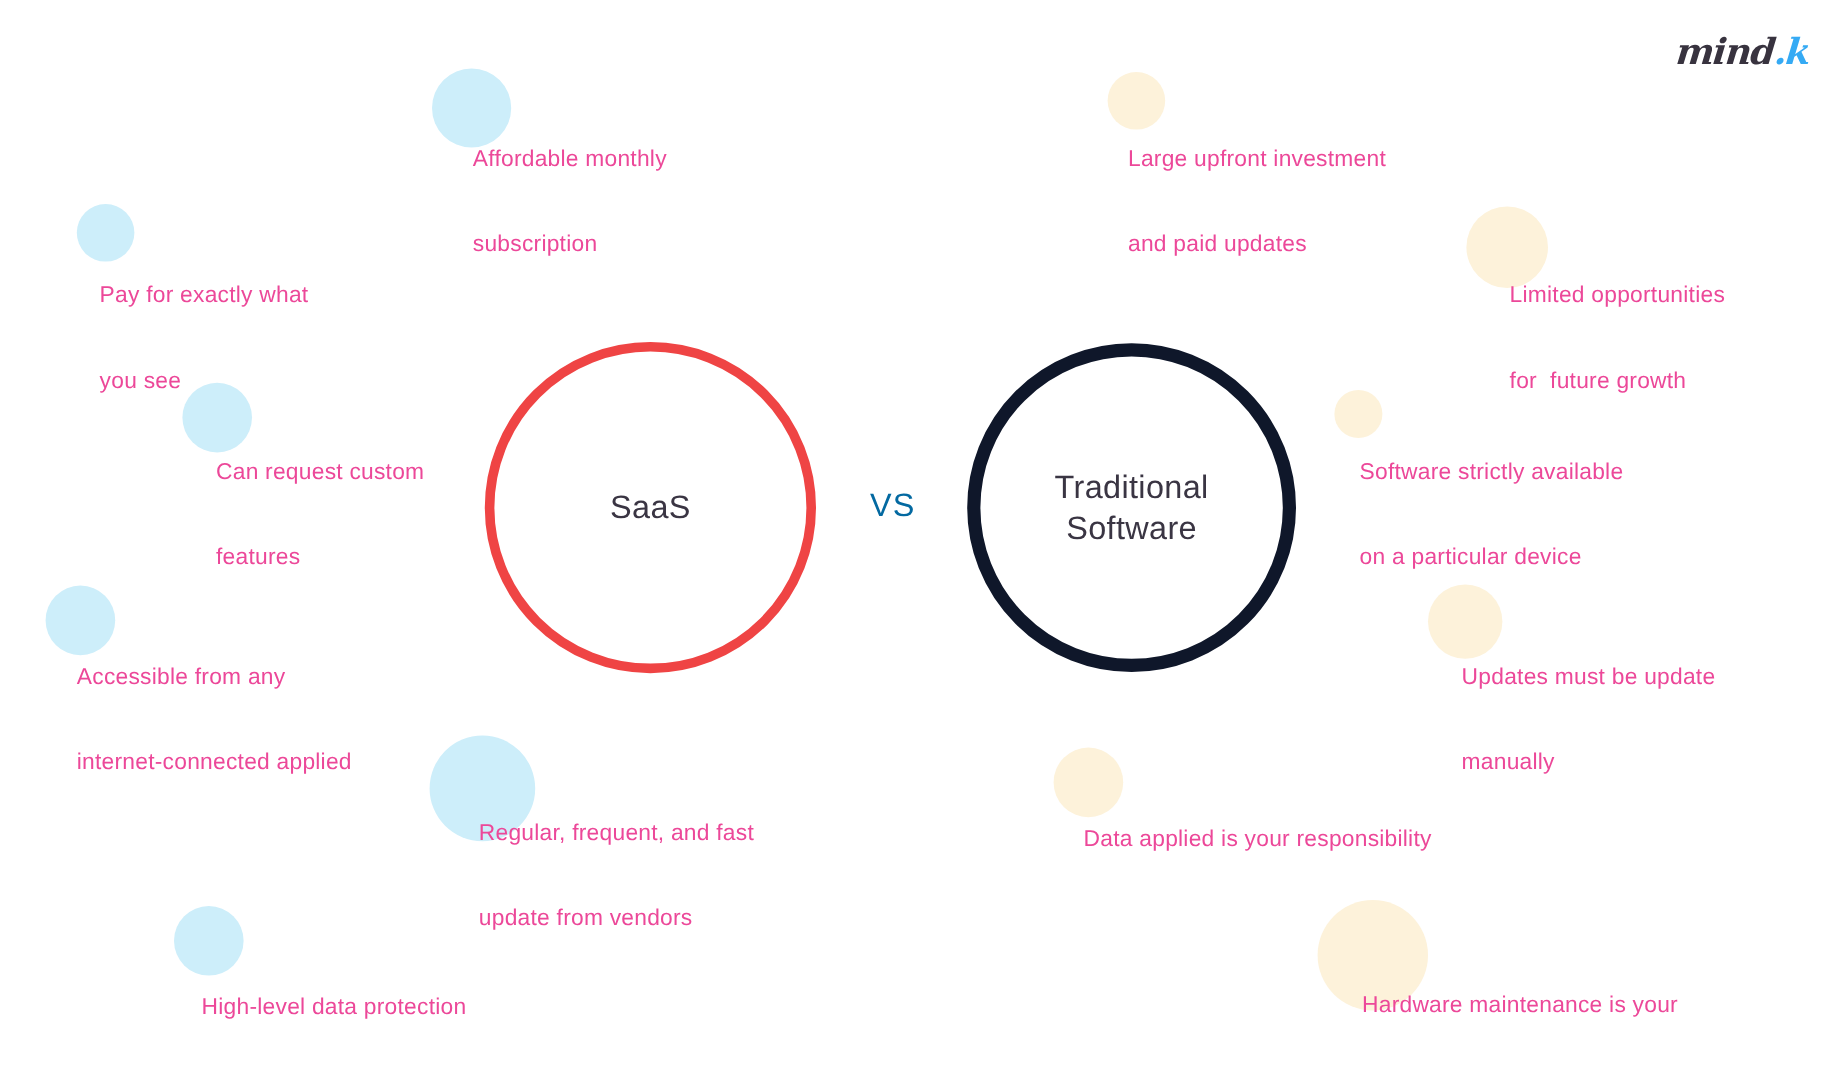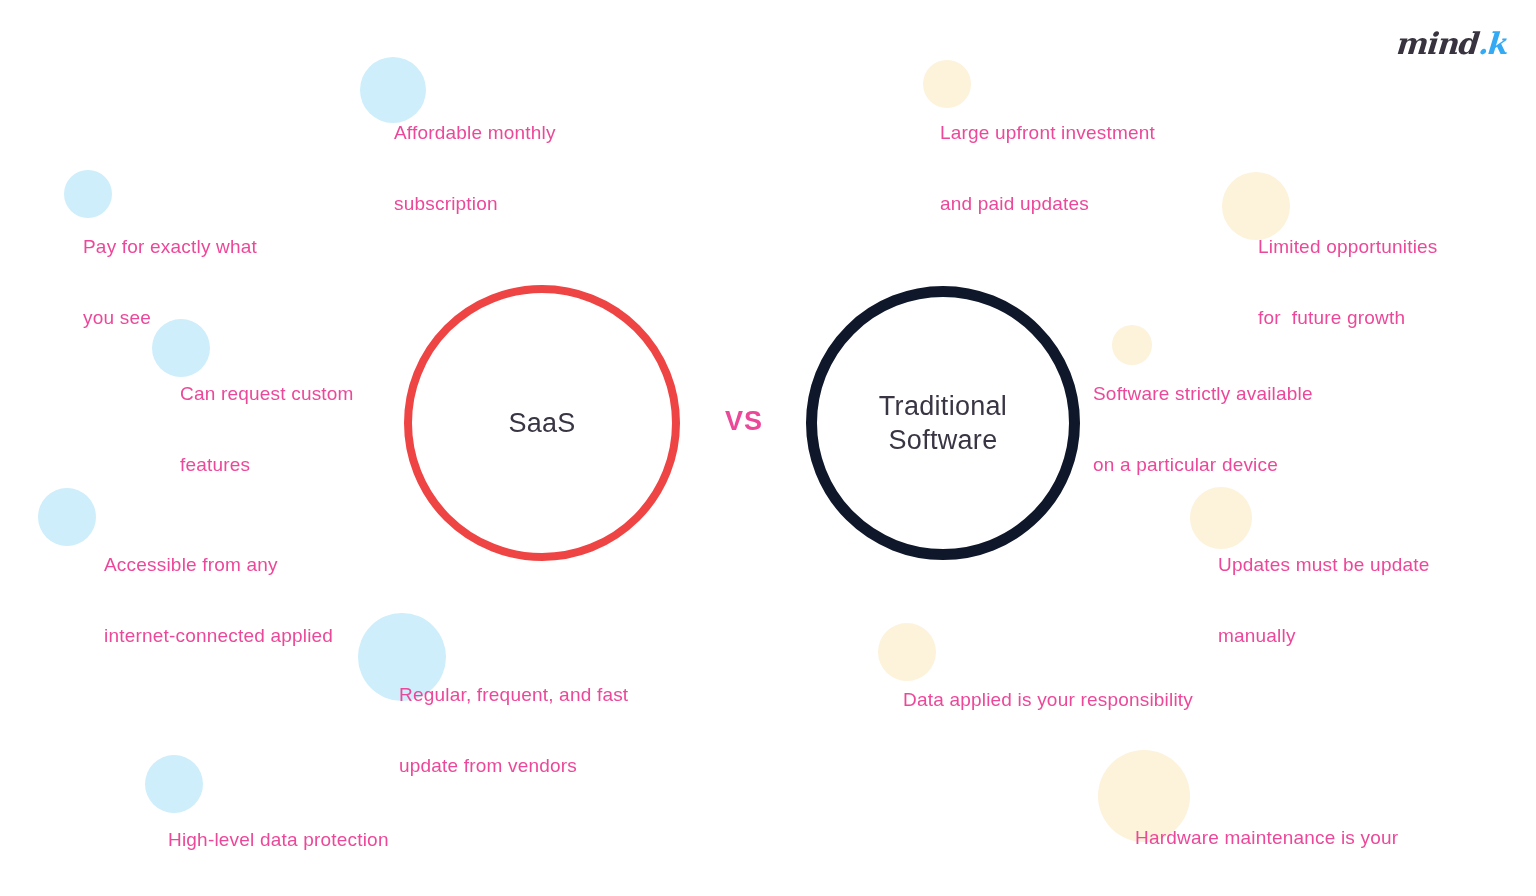--- a/index.html
+++ b/index.html
@@ -30,21 +30,21 @@
   }
   .big-circle.trad{
     left:806px;top:286px;width:274px;height:274px;border:11px solid #0f172a;
   }
   .big-circle .label{
     color:#3a3543;font-size:27px;font-weight:500;line-height:34px;
     letter-spacing:.3px;
   }
   .vs{
     position:absolute;left:714px;top:406px;width:60px;text-align:center;
-    color:#ec4899;font-size:27px;font-weight:700;letter-spacing:1px;
+    color:#0369a1;font-size:27px;font-weight:400;letter-spacing:1px;
   }
 
   
   .dot{position:absolute;border-radius:50%;}
   .dot.blue{background:#cdeefa;}
   .dot.cream{background:#fdf2da;}
   .item-text{
     position:absolute;color:#ec4899;font-size:19px;line-height:23.5px;
     letter-spacing:.2px;white-space:pre;
   }
@@ -83,21 +83,21 @@
     <div>you see</div>
   </div>
 
   <span class="dot blue" style="left:152px;top:319px;width:58px;height:58px;"></span>
   <div class="item-text" style="left:180px;top:335px;">
     <div>Can request custom</div>
     <div>features</div>
   </div>
 
   <span class="dot blue" style="left:38px;top:488px;width:58px;height:58px;"></span>
-  <div class="item-text" style="left:64px;top:506px;margin-left:40px;">
+  <div class="item-text" style="left:64px;top:506px;">
     <div>Accessible from any</div>
     <div>internet-connected applied</div>
   </div>
 
   <span class="dot blue" style="left:358px;top:613px;width:88px;height:88px;"></span>
   <div class="item-text" style="left:399px;top:636px;">
     <div>Regular, frequent, and fast</div>
     <div>update from vendors</div>
   </div>
 
@@ -112,21 +112,21 @@
     <div>and paid updates</div>
   </div>
 
   <span class="dot cream" style="left:1222px;top:172px;width:68px;height:68px;"></span>
   <div class="item-text" style="left:1258px;top:188px;">
     <div>Limited opportunities</div>
     <div>for  future growth</div>
   </div>
 
   <span class="dot cream" style="left:1112px;top:325px;width:40px;height:40px;"></span>
-  <div class="item-text" style="left:1093px;top:335px;">
+  <div class="item-text" style="left:1133px;top:335px;">
     <div>Software strictly available</div>
     <div>on a particular device</div>
   </div>
 
   <span class="dot cream" style="left:1190px;top:487px;width:62px;height:62px;"></span>
   <div class="item-text" style="left:1218px;top:506px;">
     <div>Updates must be update</div>
     <div>manually</div>
   </div>
 

